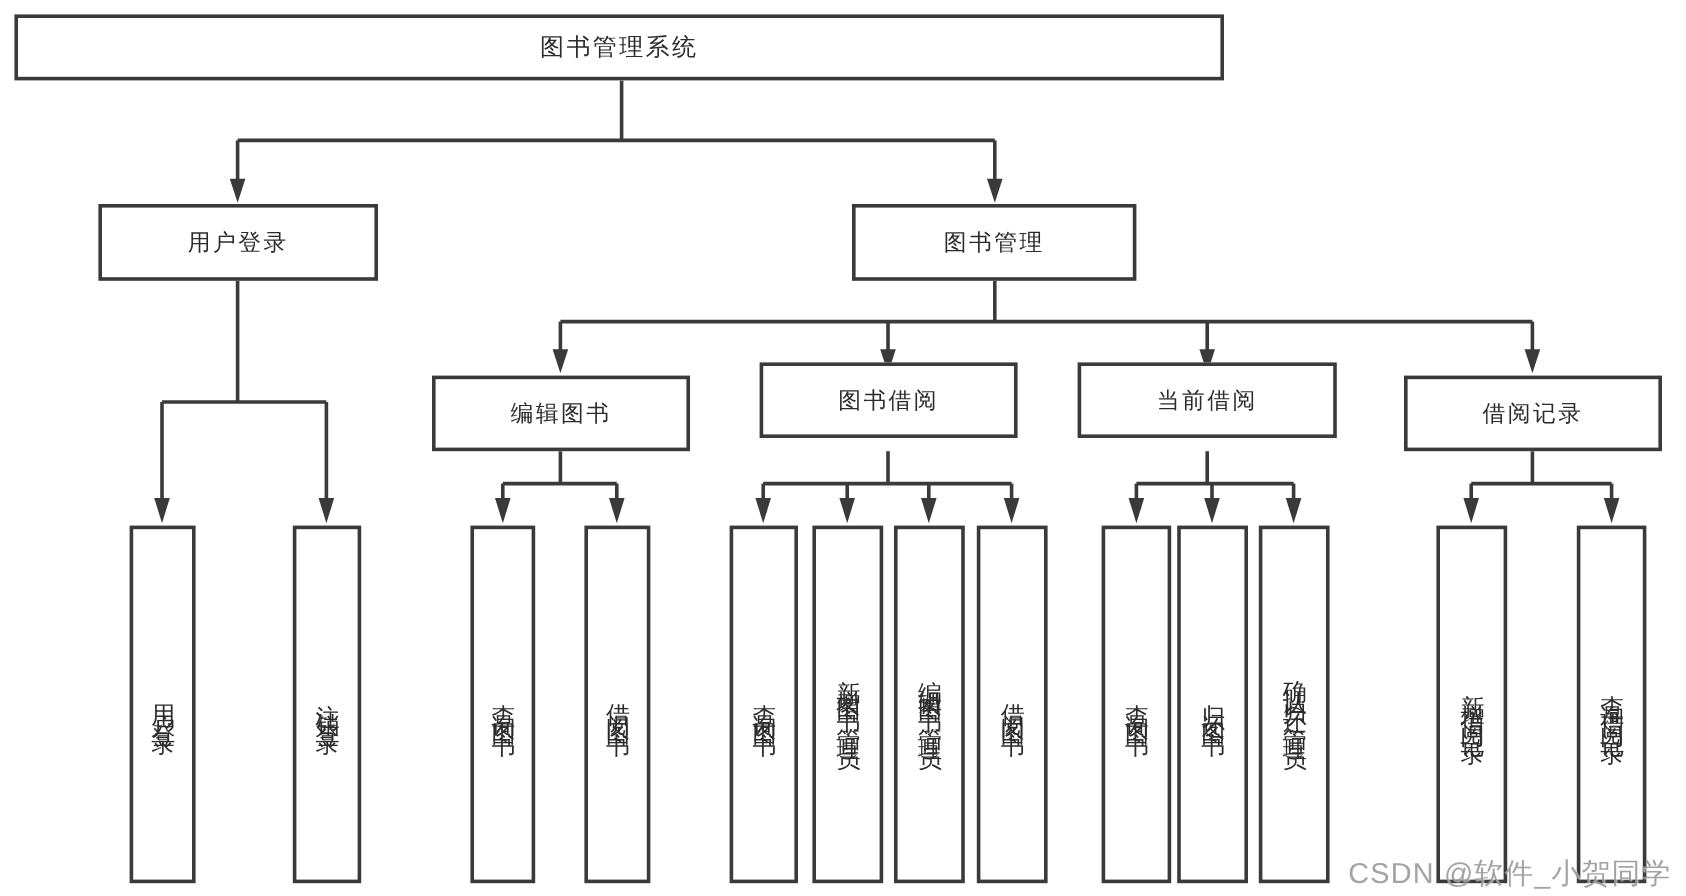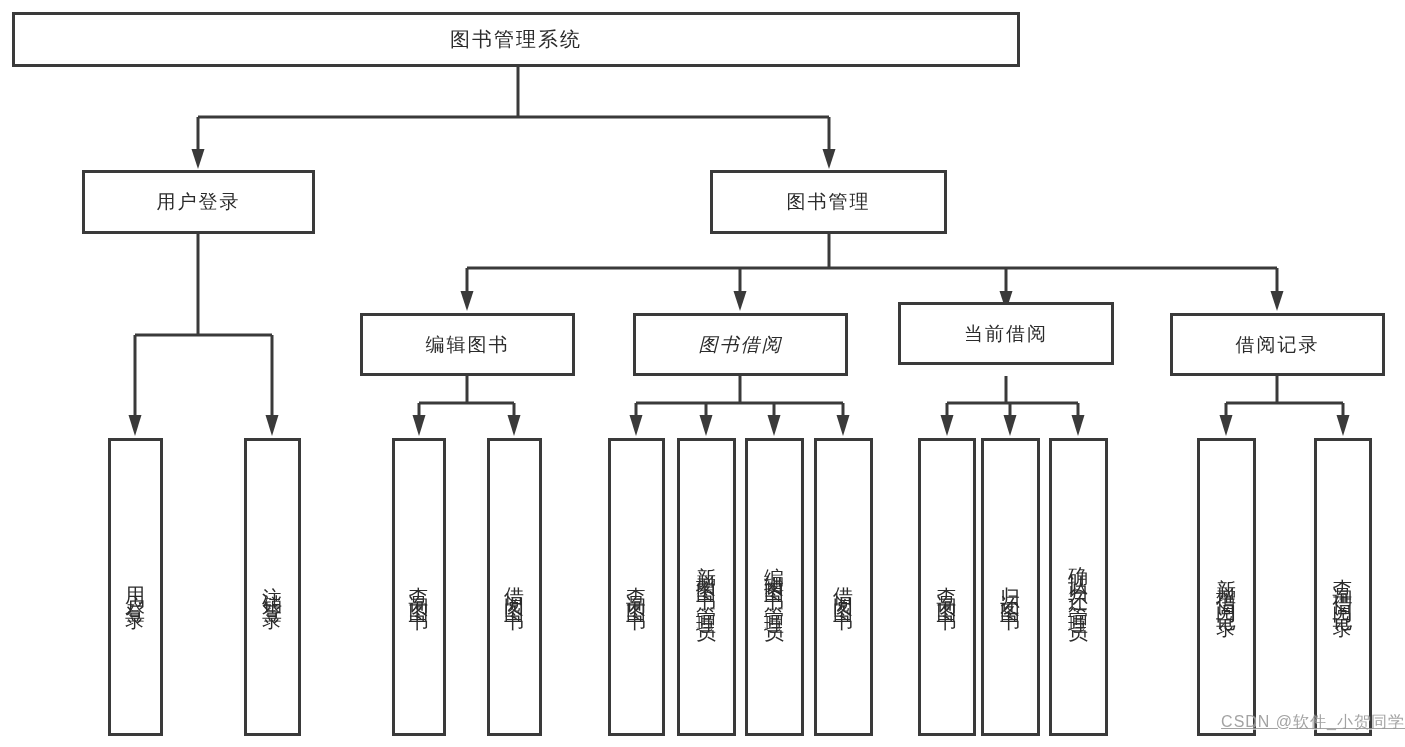--- a/index.html
+++ b/index.html
@@ -28,28 +28,27 @@
   .leaf{
     writing-mode:vertical-rl;
     font-size:20px;
     letter-spacing:8px;
     line-height:1;
     white-space:normal;
   }
   .root-box{font-size:20px;}
   #watermark{
     position:absolute;
-    right:0;
+    right:12px;
     top:712px;
     z-index:5;
-    font-size:16px;
+    font-size:24px;
     letter-spacing:1px;
     color:rgba(150,150,150,0.88);
     text-shadow:1px 1px 1px rgba(255,255,255,0.6);
-    text-decoration:underline;
   }
 </style>
 </head>
 <body>
 
 <div id="canvas">
 
   <svg id="connectors" viewBox="0 0 1405 747" xmlns="http://www.w3.org/2000/svg">
     <g stroke="#3a3a3a" stroke-width="3" fill="none">
 
@@ -132,21 +131,21 @@
       <polygon points="1336.5,415 1349.5,415 1343,436"></polygon>
     </g>
   </svg>
 
   <div class="box root-box" style="left:12px;top:12px;width:1008px;height:55px;">图书管理系统</div>
 
   <div class="box" style="left:82px;top:170px;width:233px;height:64px;">用户登录</div>
   <div class="box" style="left:710px;top:170px;width:237px;height:64px;font-family:Liberation Serif, serif;">图书管理</div>
 
   <div class="box" style="left:360px;top:313px;width:215px;height:63px;">编辑图书</div>
-  <div class="box" style="left:633px;top:313px;width:215px;height:63px;font-style:italic;">图书借阅</div>
+  <div class="box" style="left:633px;top:302px;width:215px;height:63px;">图书借阅</div>
   <div class="box" style="left:898px;top:302px;width:216px;height:63px;">当前借阅</div>
   <div class="box" style="left:1170px;top:313px;width:215px;height:63px;">借阅记录</div>
 
   <div class="box leaf" style="left:108px;top:438px;width:55px;height:298px;">用户登录</div>
   <div class="box leaf" style="left:244px;top:438px;width:57px;height:298px;">注销登录</div>
 
   <div class="box leaf" style="left:392px;top:438px;width:54px;height:298px;">查询图书</div>
   <div class="box leaf" style="left:487px;top:438px;width:55px;height:298px;">借阅图书</div>
 
   <div class="box leaf" style="left:608px;top:438px;width:57px;height:298px;">查询图书</div>

